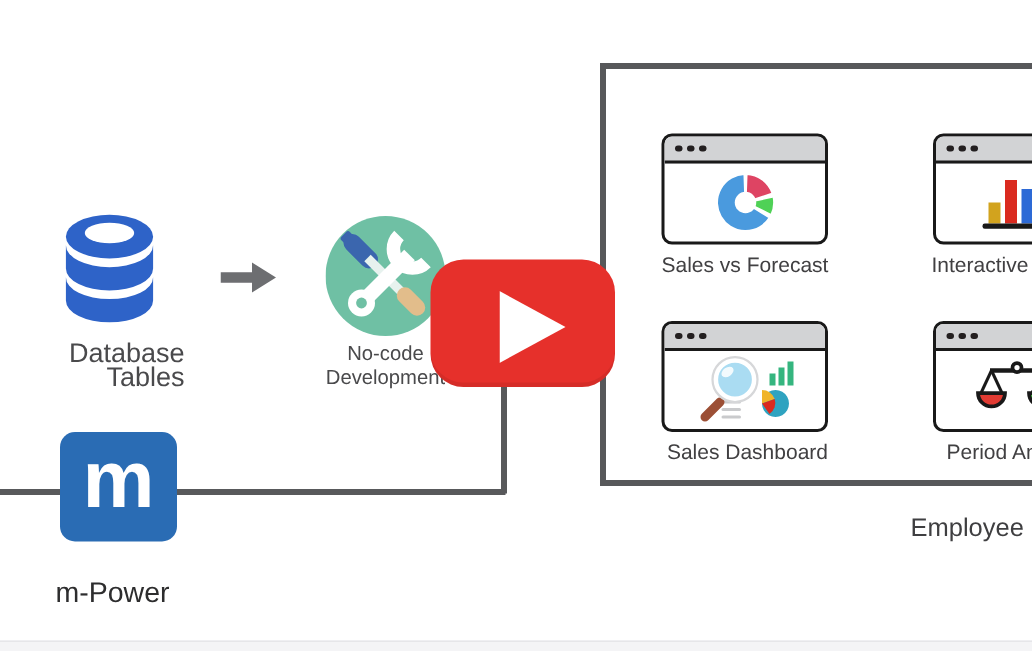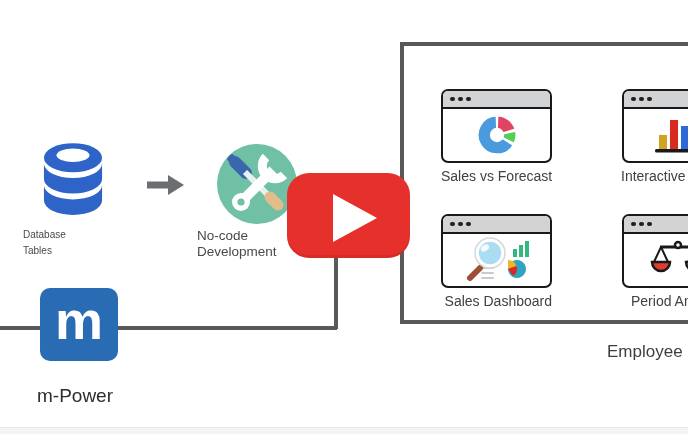--- a/index.html
+++ b/index.html
@@ -8,29 +8,29 @@
     overflow:hidden;font-family:"Liberation Sans",sans-serif;color:#414042;
   }
   .abs{position:absolute;}
 
   
   .h-line{left:0;top:326px;width:337px;height:3.5px;background:#58595b;z-index:1;}
   .v-line{left:334px;top:220px;width:3.5px;height:109px;background:#58595b;z-index:1;}
 
   
   .db-icon{left:42px;top:142px;width:62px;height:78px;z-index:2;}
-  .db-label{left:23px;top:227px;width:100px;text-align:left;font-size:10px;
+  .db-label{left:23px;top:227px;width:100px;text-align:right;font-size:18px;
     line-height:16px;color:#4a4a4c;z-index:2;}
 
   
   .flow-arrow{left:147px;top:174px;width:38px;height:22px;z-index:2;}
 
   
   .nocode-circle{left:217px;top:144px;width:80px;height:80px;z-index:2;}
-  .nocode-label{left:197px;top:228px;width:120px;text-align:left;font-size:13.5px;
+  .nocode-label{left:197px;top:228px;width:120px;text-align:center;font-size:13.5px;
     line-height:16px;color:#4a4a4c;z-index:2;}
 
   
   .play-btn{left:287px;top:173px;width:123px;height:85px;background:#e6302b;
     border:none;border-radius:22px;z-index:10;cursor:pointer;padding:0;
     display:flex;align-items:center;justify-content:center;
     box-shadow:inset 0 -3px 0 rgba(0,0,0,0.07);}
   .play-btn svg{margin-left:14px;margin-top:4px;}
 
   

